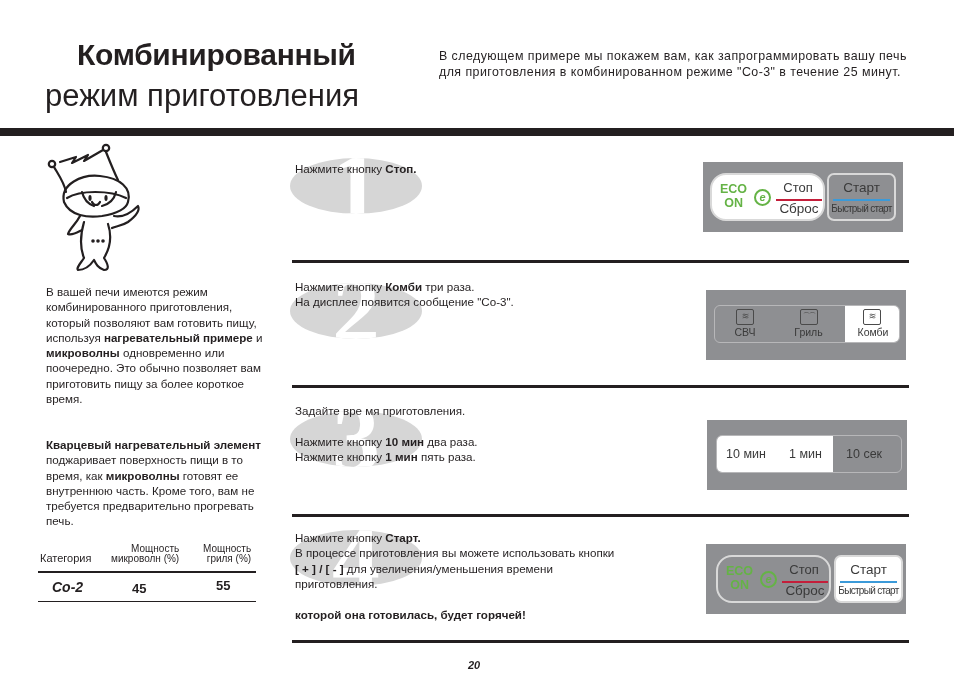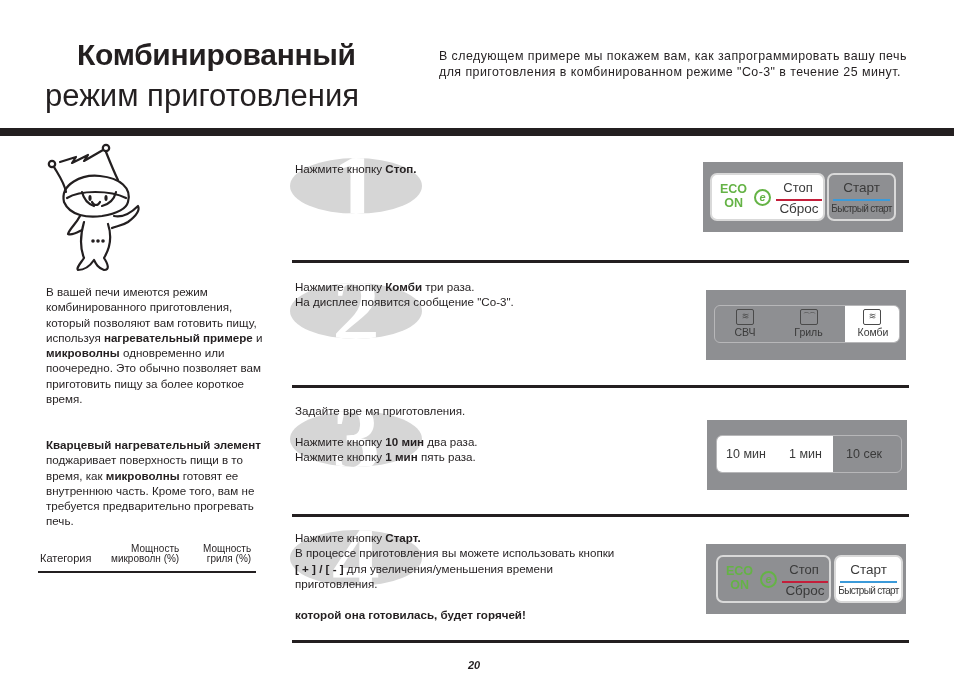--- a/index.html
+++ b/index.html
@@ -35,21 +35,21 @@
 
   .step { position: absolute; left: 290px; width: 620px; }
   .step .rule { position: absolute; left: 2px; height: 3px; width: 617px; background: #231f20; }
   .step .badge { position: absolute; left: 0; width: 132px; height: 56px; border-radius: 50%; background: #d6d6d6; overflow: hidden; }
   .step .badge span { position: absolute; left: 0; top: -22px; width: 132px; text-align: center; font-size: 96px; font-weight: bold; color: #fff; font-family: "Liberation Serif", serif; line-height: 100px; }
   .step .txt { position: absolute; left: 5px; font-size: 11.6px; line-height: 15.4px; color: #231f20; }
   .step .txt b { font-weight: bold; }
 
   .panel { position: absolute; background: #8e8f92; }
   
-  .btn-eco { position: absolute; width: 115px; height: 48px; border: 2px solid #d9d9d9; border-radius: 7px; }
+  .btn-eco { position: absolute; width: 115px; height: 48px; border: 2px solid #d9d9d9; border-radius: 16px; }
   .btn-start { position: absolute; width: 69px; height: 48px; border: 2px solid #d9d9d9; border-radius: 7px; }
   .on { background: #fff; }
   .off { background: #8e8f92; }
   .eco-txt { position: absolute; left: 8px; top: 7px; font-size: 12.5px; font-weight: bold; line-height: 14px; color: #65b346; text-align: center; }
   .eco-leaf { position: absolute; left: 42px; top: 14px; width: 17px; height: 17px; border: 2px solid #65b346; border-radius: 50%; font-size: 11px; font-weight: bold; color: #65b346; text-align: center; line-height: 13px; font-style: italic; }
   .stop-lbl { position: absolute; left: 63px; top: 5px; width: 46px; text-align: center; font-size: 13px; color: #3a3a3a; }
   .red-line { position: absolute; left: 64px; top: 24px; width: 46px; height: 2px; background: #c41e3a; }
   .reset-lbl { position: absolute; left: 63px; top: 26px; width: 48px; text-align: center; font-size: 13.5px; color: #3a3a3a; }
   .start-lbl { position: absolute; left: 0; top: 5px; width: 65px; text-align: center; font-size: 13.5px; color: #3a3a3a; }
   .blue-line { position: absolute; left: 4px; top: 24px; width: 57px; height: 2px; background: #3b9ad9; }
@@ -109,20 +109,25 @@
 <div class="leftpara p2">
   <b>Кварцевый нагревательный элемент</b><span> поджаривает поверхность пищи в то время, как </span><b>микроволны</b><span> готовят ее внутреннюю часть. Кроме того, вам не требуется предварительно прогревать печь.</span>
 </div>
 
 <div class="ctable">
   <div class="hdr">
     <span class="h0">Категория</span>
     <span class="h1"><span style="position:static">Мощность</span><br><span style="position:static">микроволн (%)</span></span>
     <span class="h2"><span style="position:static">Мощность</span><br><span style="position:static">гриля (%)</span></span>
   </div>
+  <div class="row">
+    <span class="c0">Co-2</span>
+    <span class="c1">45</span>
+    <span class="c2">55</span>
+  </div>
 </div>
 
 <div class="step" style="top:155px; height:110px;">
   <div class="badge" style="top:3px;">
       <span>1</span>
     </div>
   <div class="txt" style="top:6px;">
     <span>Нажмите кнопку  </span><b>Стоп.</b>
   </div>
   <div class="rule" style="top:105px;"></div>

